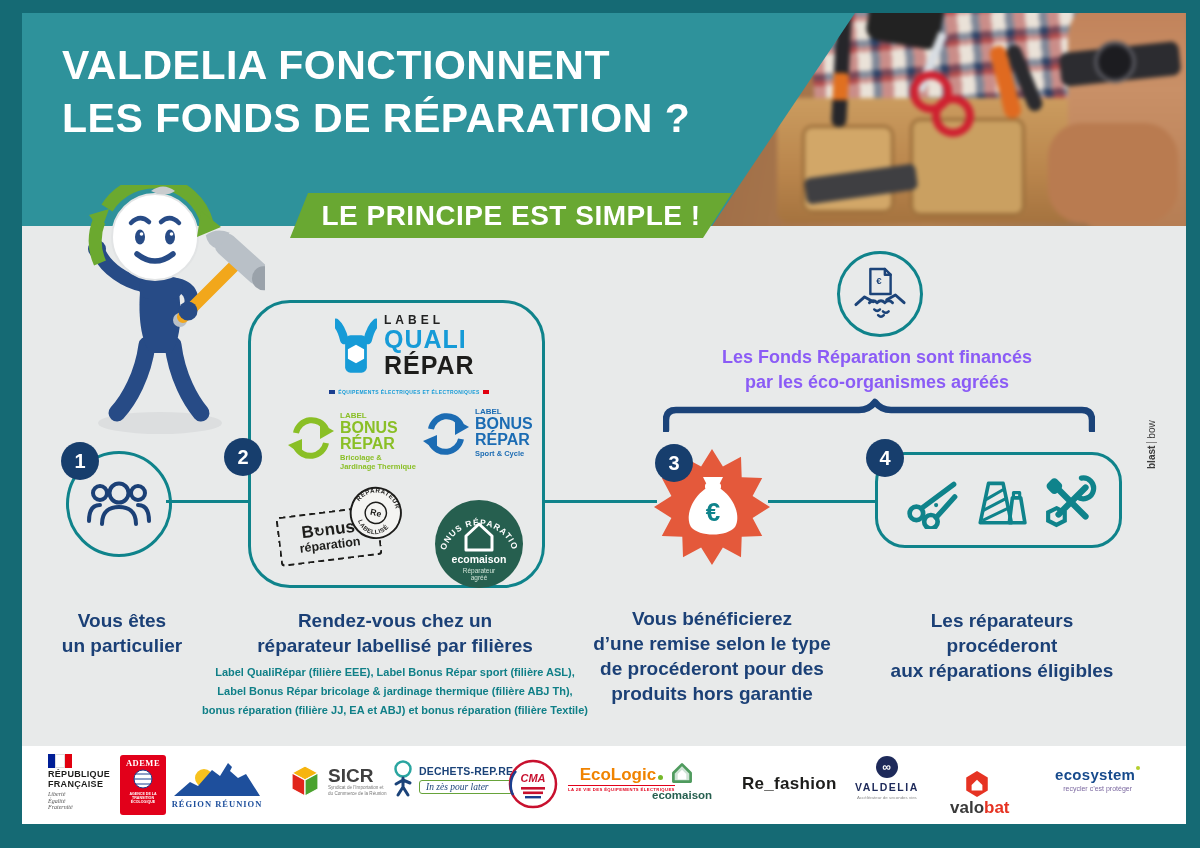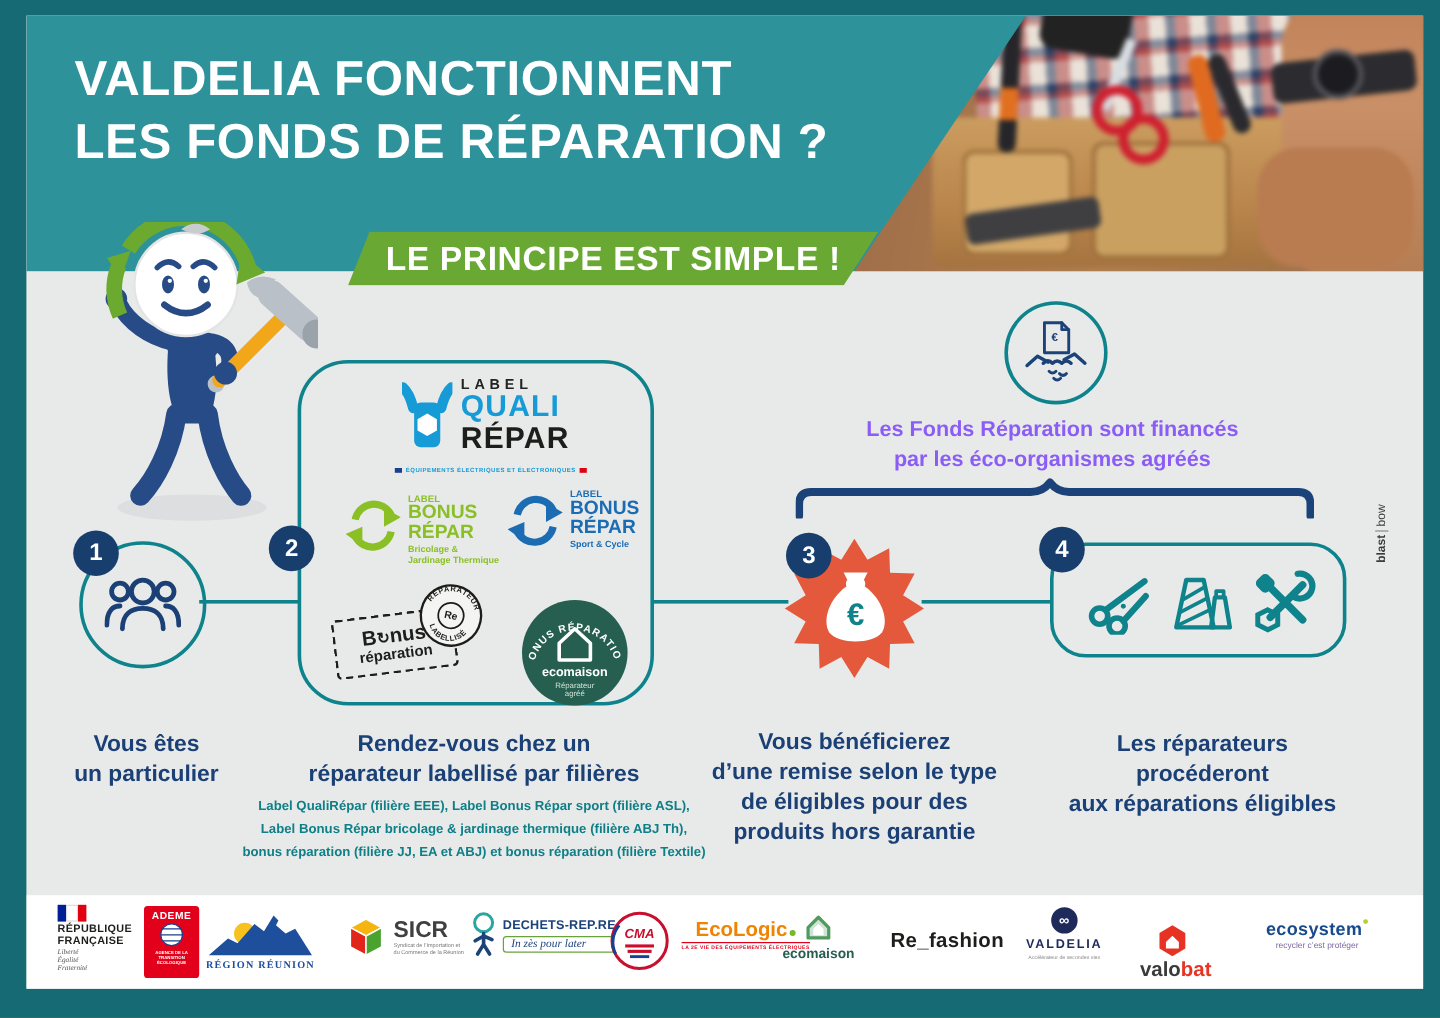--- a/index.html
+++ b/index.html
@@ -117,21 +117,21 @@
   .lg-row{flex-direction:row;}
 
   .rf{left:26px;top:8px;width:70px;align-items:flex-start;}
   .rf-flag{width:24px;height:14px;display:flex;margin-bottom:2px;}
   .rf-flag i{flex:1;}
   .rf-name{font-size:9px;font-weight:800;color:#1d1d1b;line-height:9.5px;letter-spacing:.3px;}
   .rf-motto{font-family:"Liberation Serif",serif;font-style:italic;font-size:6px;color:#555;line-height:6.5px;margin-top:2px;}
   .rf-motto span{display:block;}
 
   .ademe{left:98px;top:9px;width:46px;height:60px;background:#e2001a;border-radius:3px;justify-content:flex-start;padding-top:3px;box-sizing:border-box;}
-  .ademe-name{color:#fff;font-weight:800;font-size:8.5px;letter-spacing:.5px;}
+  .ademe-name{color:#fff;font-weight:800;font-size:8.5px;letter-spacing:.5px;font-family:Liberation Serif, serif;}
   .ademe-sub{color:#fff;font-size:3.6px;text-align:center;line-height:4.2px;margin-top:2px;font-weight:bold;}
 
   .rr{left:150px;top:12px;}
   .sicr{left:266px;top:18px;}
   .sicr-name{font-size:19px;font-weight:800;color:#404040;line-height:19px;margin-left:6px;}
   .sicr-sub{font-size:4.6px;color:#777;line-height:5.4px;margin-left:6px;}
   .sicr-sub span{display:block;}
 
   .dech{left:370px;top:14px;}
   .dech-name{font-size:10.5px;font-weight:800;color:#1b4379;letter-spacing:.2px;}
@@ -430,21 +430,21 @@
     <span>réparateur labellisé par filières</span>
   </div>
   <div class="note">
     <span>Label QualiRépar (filière EEE), Label Bonus Répar sport (filière ASL),</span>
     <span>Label Bonus Répar bricolage &amp; jardinage thermique (filière ABJ Th),</span>
     <span>bonus réparation (filière JJ, EA et ABJ) et bonus réparation (filière Textile)</span>
   </div>
   <div class="cap" style="left:565px;top:593px;width:250px;">
     <span>Vous bénéficierez</span>
     <span>d’une remise selon le type</span>
-    <span>de éligibles pour des</span>
+    <span>de procéderont pour des</span>
     <span>produits hors garantie</span>
   </div>
   <div class="cap" style="left:855px;top:595px;width:250px;">
     <span>Les réparateurs procéderont</span>
     <span>aux réparations éligibles</span>
   </div>
 
   <div class="credit">
     <span class="b1">blast</span><span class="b2">bow</span>
   </div>

